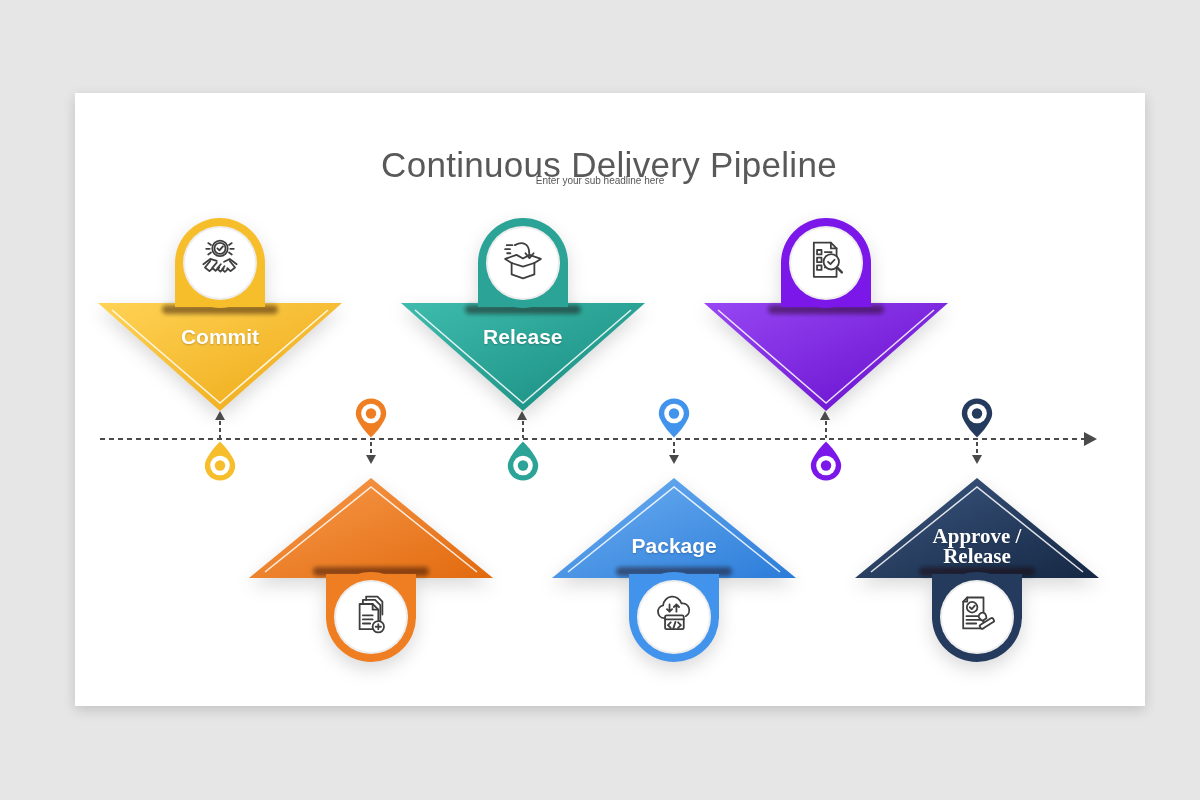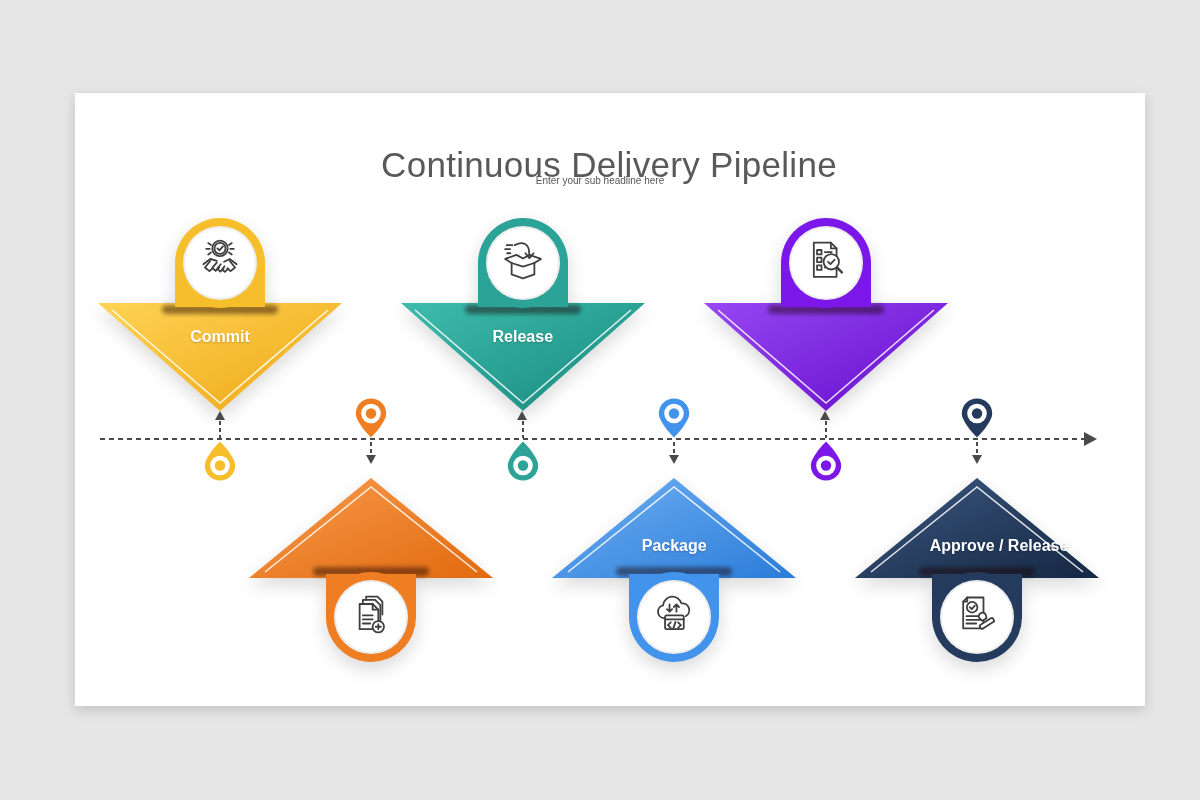--- a/index.html
+++ b/index.html
@@ -15,21 +15,21 @@
            background:repeating-linear-gradient(90deg,#4a4a4a 0 5px,transparent 5px 9px);}
   .tl-arrow{position:absolute;left:1084px;top:432px;width:0;height:0;
             border-top:7px solid transparent;border-bottom:7px solid transparent;
             border-left:13px solid #4a4a4a;}
   #stages{position:absolute;inset:0;}
   .stage{position:absolute;inset:0;}
   .shape-wrap{position:absolute;width:256px;height:250px;
               filter:drop-shadow(0 7px 9px rgba(0,0,0,0.15));}
   .icon-circle{position:absolute;width:74px;height:74px;border-radius:50%;
                display:flex;align-items:center;justify-content:center;}
-  .stage-label{position:absolute;color:#fff;font-weight:bold;font-size:16px;
+  .stage-label{position:absolute;color:#fff;font-weight:bold;font-size:21px;
                line-height:20px;text-align:center;display:flex;align-items:center;
                justify-content:center;text-shadow:0 1px 2px rgba(0,0,0,0.22);}
   .conn-dash{position:absolute;width:2px;
              background:repeating-linear-gradient(180deg,#4a4a4a 0 4px,transparent 4px 7px);}
   .arrow-up{position:absolute;width:0;height:0;border-left:5.5px solid transparent;
             border-right:5.5px solid transparent;border-bottom:9px solid #4a4a4a;}
   .arrow-down{position:absolute;width:0;height:0;border-left:5.5px solid transparent;
               border-right:5.5px solid transparent;border-top:9px solid #4a4a4a;}
   .pin{position:absolute;width:34px;height:42px;}
   .pin.up{transform:rotate(180deg);}
@@ -274,21 +274,21 @@
               <circle cx="26" cy="20" r="6.5"></circle>
               <path d="M23.2 20l2.3 2.3 3.8-4.2"></path>
               <path d="M19 31h17M19 35.5h17M19 40h12"></path>
               <g transform="rotate(-32 43 38)" fill="#ffffff">
                 <path d="M43 25.5c-3.2 0-5.3 2.7-4.2 5.8l1.2 3.2h6l1.2-3.2c1.1-3.1-1-5.8-4.2-5.8z"></path>
                 <rect x="33.5" y="37.5" width="19" height="5.5" rx="2"></rect>
               </g>
             </g>
           </svg>
         </div>
-        <div class="stage-label" style="left: 929px; top: 518px; width: 140px; height: 56px;">Approve / Release</div>
+        <div class="stage-label" style="left: 907px; top: 518px; width: 140px; height: 56px; font-family: Liberation Serif, serif;">Approve / Release</div>
         <div class="conn-dash" style="left: 976px; top: 442px; height: 13px;"></div>
         <div class="arrow-down" style="left: 971.5px; top: 455px;"></div>
         <div class="pin" style="left: 960px; top: 397px;"><svg width="34" height="42" viewBox="0 0 34 42">
             <path d="M17 1.5 C8.3 1.5 1.8 8.2 1.8 16.5 C1.8 25.6 17 40.5 17 40.5 C17 40.5 32.2 25.6 32.2 16.5 C32.2 8.2 25.7 1.5 17 1.5 Z" fill="#243B5E"></path>
             <circle cx="17" cy="16.5" r="9.8" fill="#ffffff"></circle>
             <circle cx="17" cy="16.5" r="5.2" fill="#243B5E"></circle>
           </svg></div>
       </div>
     </div>
 </div>

